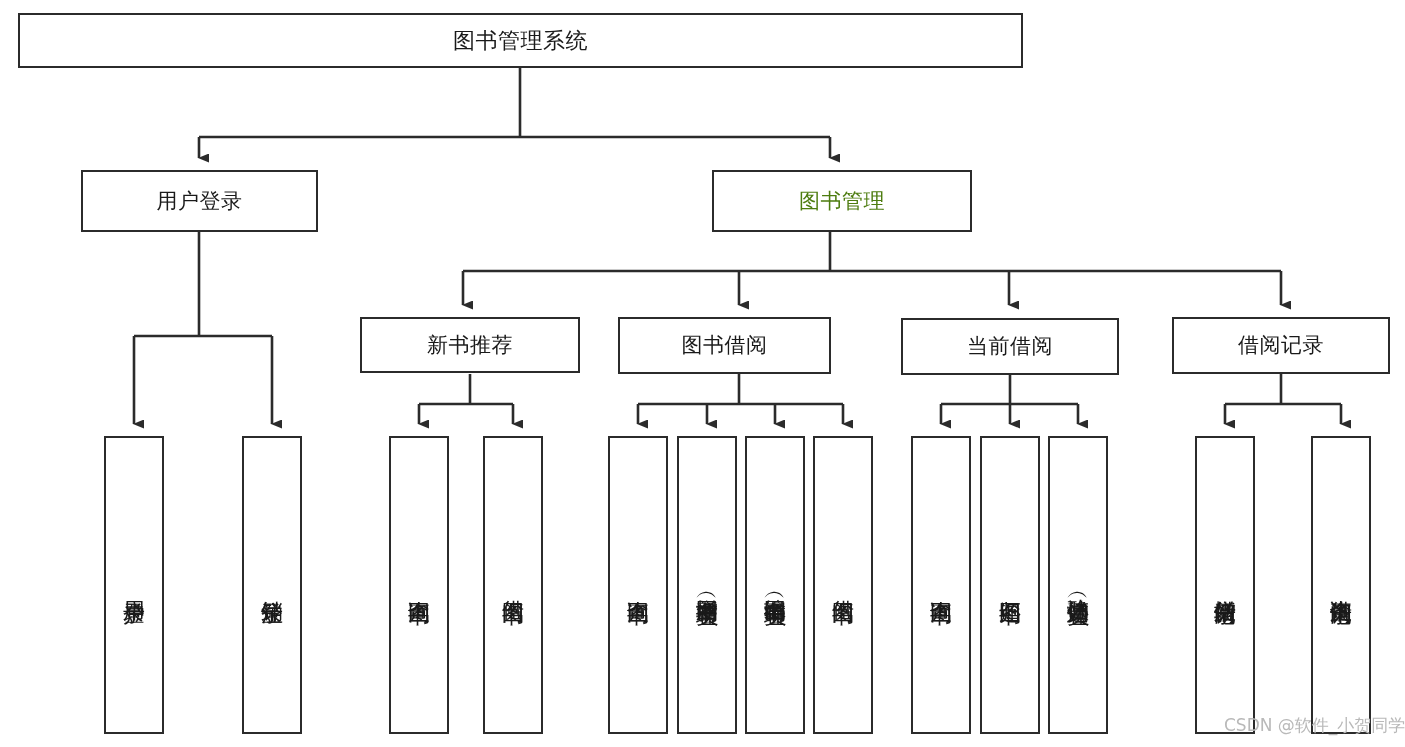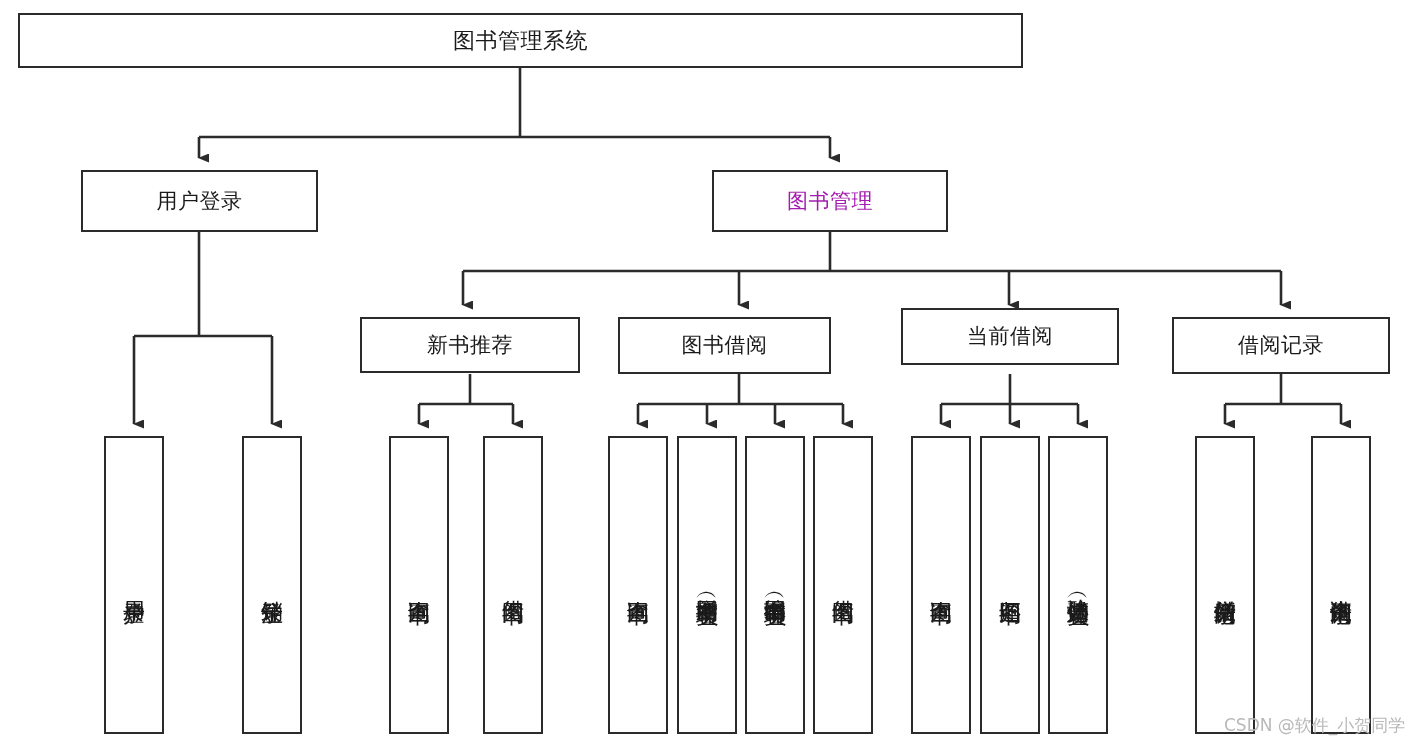--- a/index.html
+++ b/index.html
@@ -131,31 +131,31 @@
     </g>
   </svg>
 
   <div class="node horiz root" style="left: 18px; top: 13px; width: 1005px; height: 55px; border-color: rgb(43, 43, 43); background: rgb(255, 255, 255); color: rgb(26, 26, 26);">
     <span class="label">图书管理系统</span>
   </div>
 
   <div class="node horiz" style="left: 81px; top: 170px; width: 237px; height: 62px; border-color: rgb(43, 43, 43); background: rgb(255, 255, 255); color: rgb(26, 26, 26);">
     <span class="label">用户登录</span>
   </div>
-  <div class="node horiz" style="left: 712px; top: 170px; width: 236px; height: 62px; border-color: rgb(43, 43, 43); background: rgb(255, 255, 255); color: #a21caf;">
+  <div class="node horiz" style="left: 712px; top: 170px; width: 260px; height: 62px; border-color: rgb(43, 43, 43); background: rgb(255, 255, 255); color: #4d7c0f;">
     <span class="label">图书管理</span>
   </div>
 
   <div class="node horiz" style="left: 360px; top: 317px; width: 220px; height: 56px; border-color: rgb(43, 43, 43); background: rgb(255, 255, 255); color: rgb(26, 26, 26);">
     <span class="label">新书推荐</span>
   </div>
   <div class="node horiz" style="left: 618px; top: 317px; width: 213px; height: 57px; border-color: rgb(43, 43, 43); background: rgb(255, 255, 255); color: rgb(26, 26, 26);">
     <span class="label">图书借阅</span>
   </div>
-  <div class="node horiz" style="left: 901px; top: 308px; width: 218px; height: 57px; border-color: rgb(43, 43, 43); background: rgb(255, 255, 255); color: rgb(26, 26, 26);">
+  <div class="node horiz" style="left: 901px; top: 318px; width: 218px; height: 57px; border-color: rgb(43, 43, 43); background: rgb(255, 255, 255); color: rgb(26, 26, 26);">
     <span class="label">当前借阅</span>
   </div>
   <div class="node horiz" style="left: 1172px; top: 317px; width: 218px; height: 57px; border-color: rgb(43, 43, 43); background: rgb(255, 255, 255); color: rgb(26, 26, 26);">
     <span class="label">借阅记录</span>
   </div>
 
   <div class="node vert" style="left: 104px; top: 436px; width: 60px; height: 298px; border-color: rgb(43, 43, 43); background: rgb(255, 255, 255); color: rgb(26, 26, 26);">
     <span class="label">用户登录</span>
   </div>
   <div class="node vert" style="left: 242px; top: 436px; width: 60px; height: 298px; border-color: rgb(43, 43, 43); background: rgb(255, 255, 255); color: rgb(26, 26, 26);">

